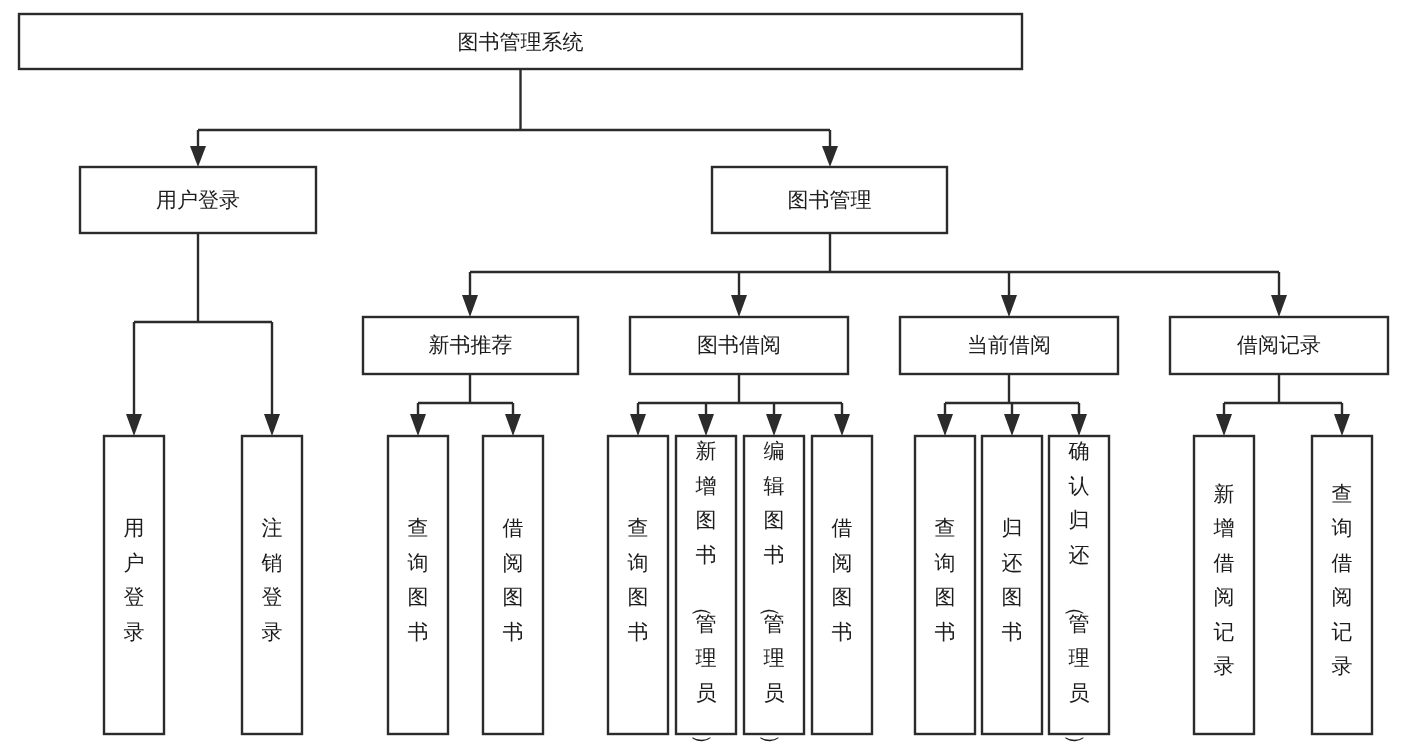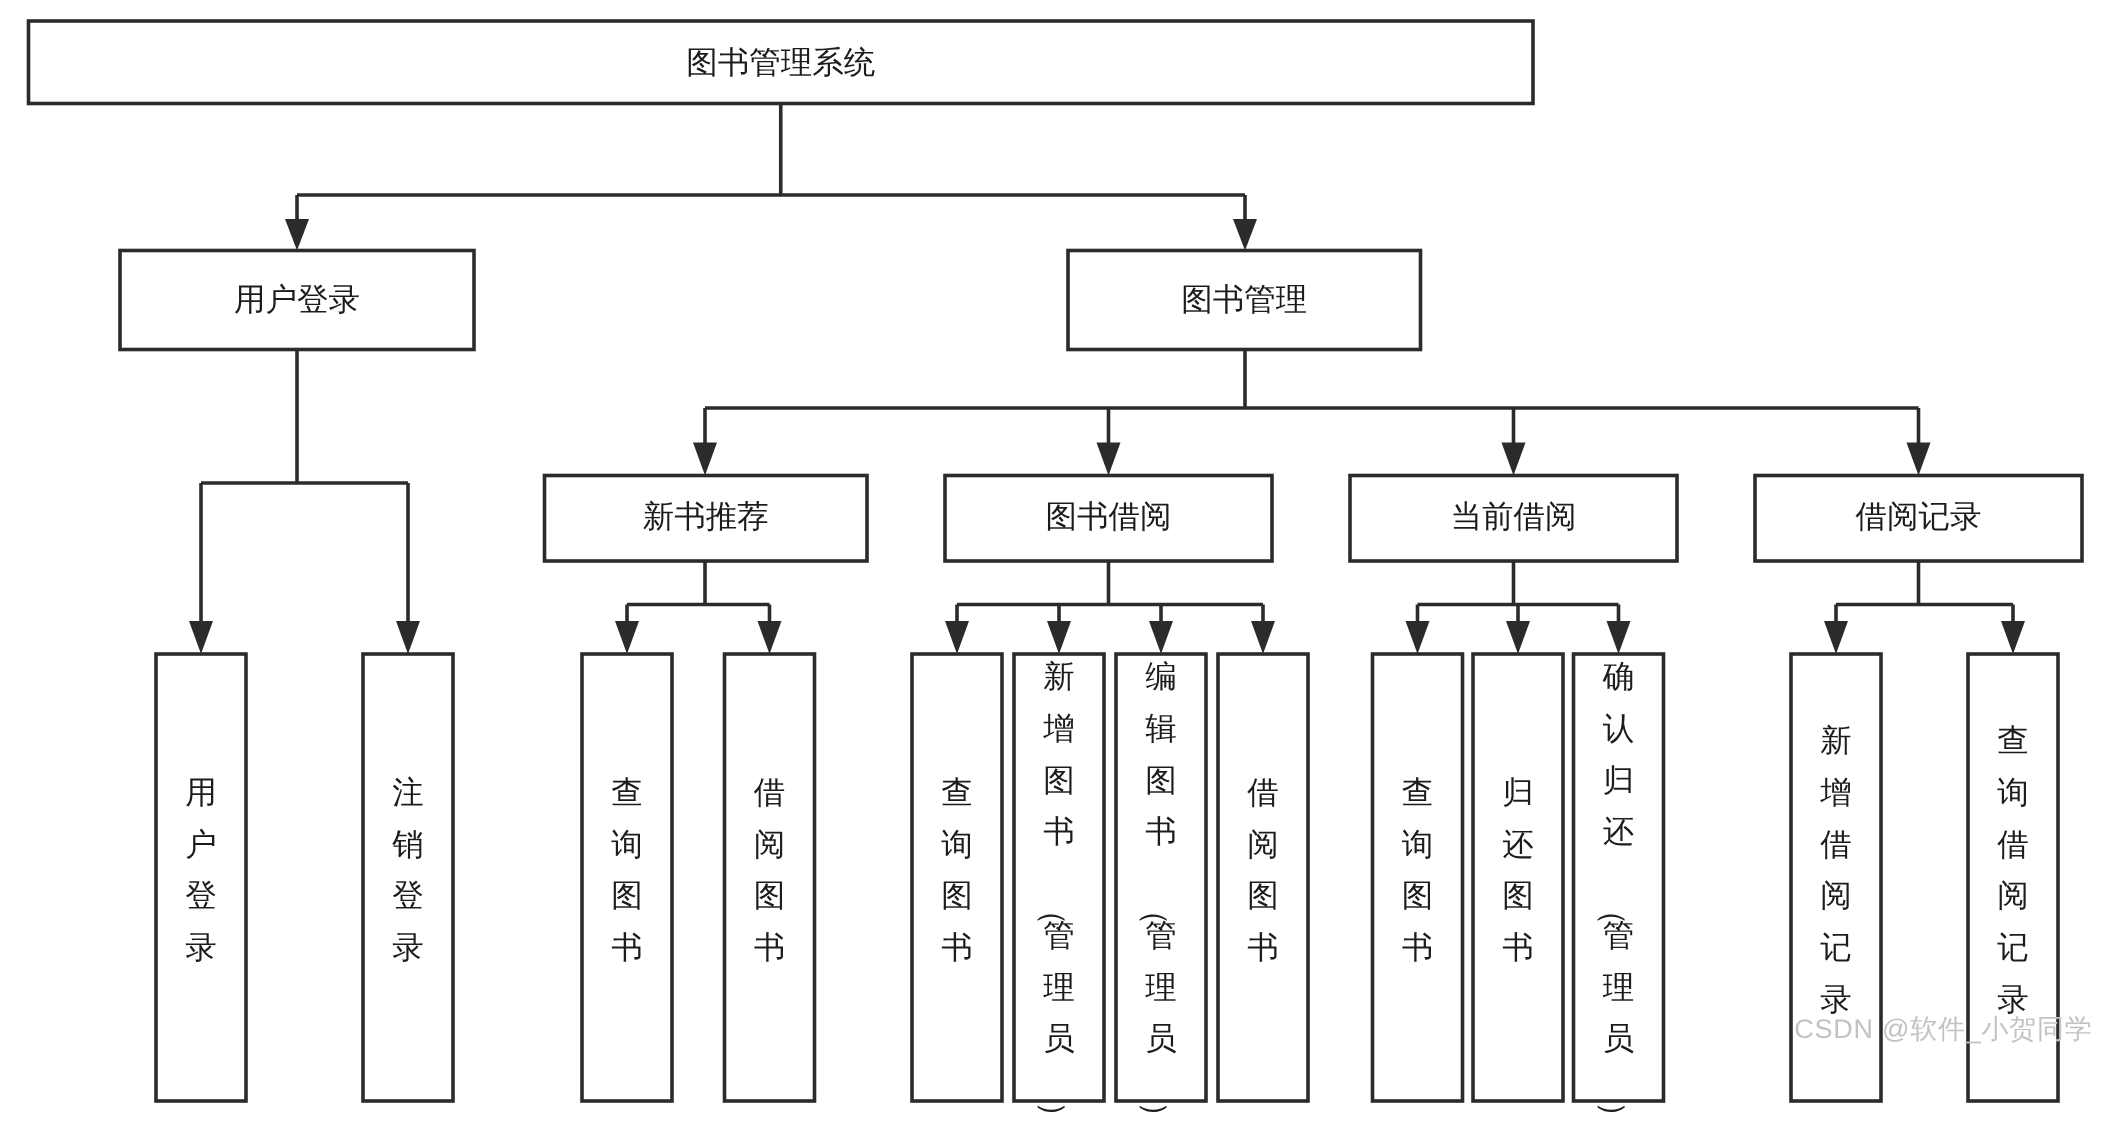--- a/index.html
+++ b/index.html
@@ -227,15 +227,14 @@
           <text class="node-label-v" x="1224" y="500.75" font-size="21"><tspan x="1224" dy="0">新</tspan><tspan x="1224" dy="34.5">增</tspan><tspan x="1224" dy="34.5">借</tspan><tspan x="1224" dy="34.5">阅</tspan><tspan x="1224" dy="34.5">记</tspan><tspan x="1224" dy="34.5">录</tspan></text>
         </g>
         <g>
           <rect class="node-box" x="1312" y="436" width="60" height="298"></rect>
           <text class="node-label-v" x="1342" y="500.75" font-size="21"><tspan x="1342" dy="0">查</tspan><tspan x="1342" dy="34.5">询</tspan><tspan x="1342" dy="34.5">借</tspan><tspan x="1342" dy="34.5">阅</tspan><tspan x="1342" dy="34.5">记</tspan><tspan x="1342" dy="34.5">录</tspan></text>
         </g>
       </g>
 
   </svg>
 
-  <div class="watermark">CSDN @软件_小贺同学</div>
 
 </div>
 
 </body></html>

